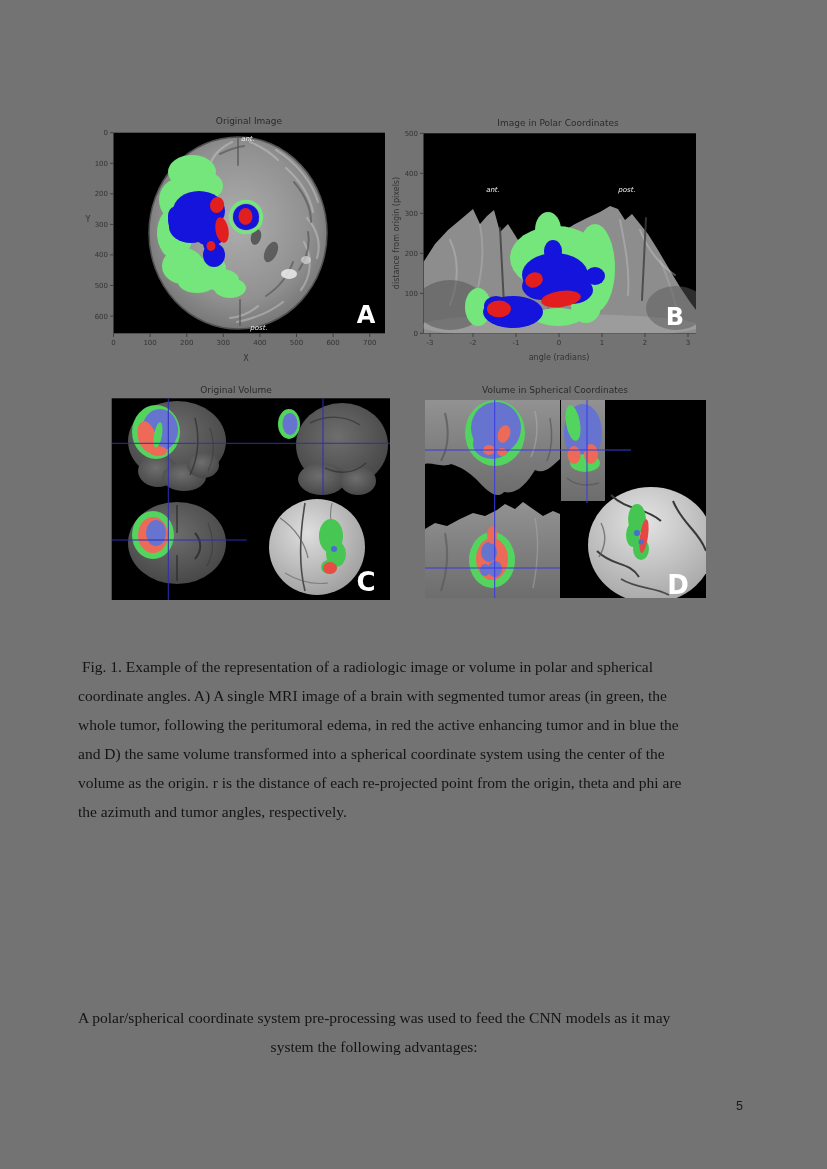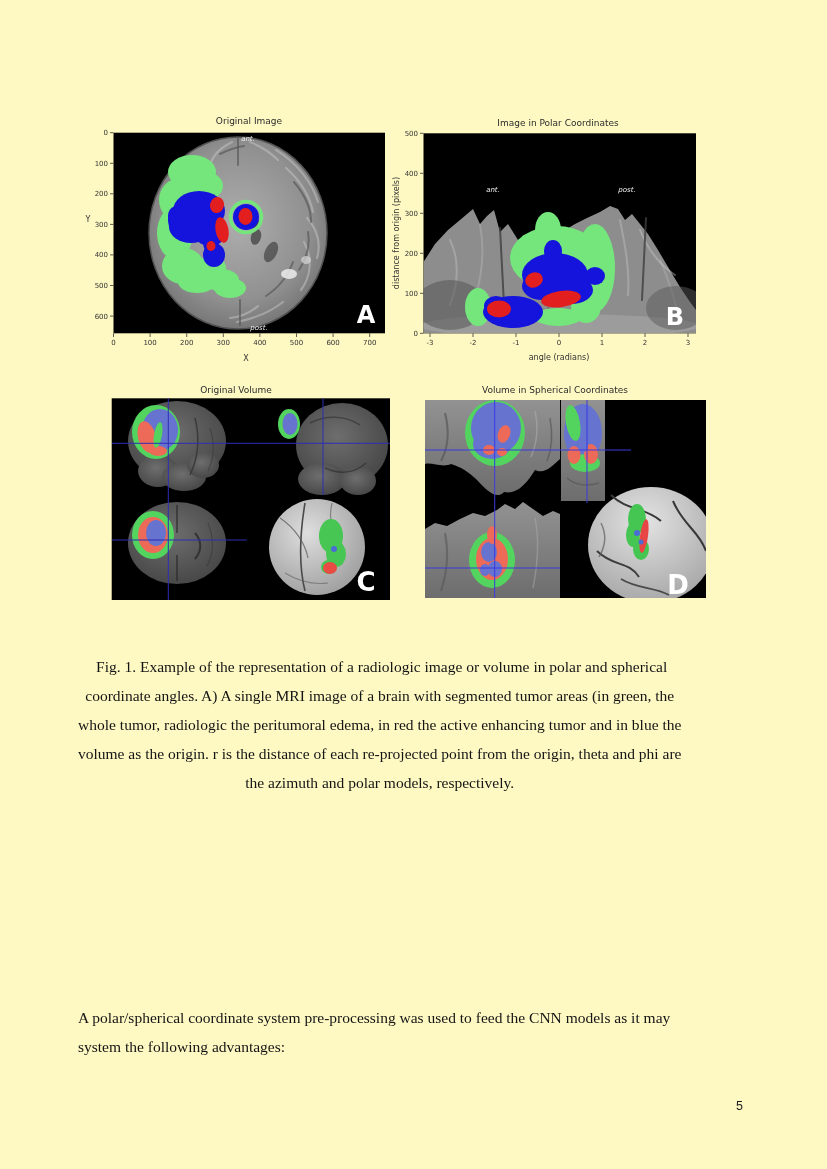--- a/index.html
+++ b/index.html
@@ -1,37 +1,37 @@
 <!DOCTYPE html>
 <html><head>
 <meta charset="utf-8">
 <style>
   html,body{margin:0;padding:0;background:#e8e8e8;}
   .page{
     position:relative;width:827px;height:1169px;margin:0 auto;
-    background:#fef9c3;overflow:hidden;
+    background:#737373;overflow:hidden;
     font-family:"Liberation Serif", serif;
   }
   .panel{position:absolute;}
   .ptitle{font-family:"DejaVu Sans", sans-serif;font-size:9px;fill:#2b2b2b;}
   .tick{font-family:"DejaVu Sans", sans-serif;font-size:7px;fill:#333;}
   .axlabel{font-family:"DejaVu Sans", sans-serif;font-size:8px;fill:#333;}
   .anat{font-family:"DejaVu Sans", sans-serif;font-size:7px;font-style:italic;fill:#f2f2f2;}
   .plabel{font-family:"DejaVu Sans", sans-serif;font-weight:700;fill:#ffffff;}
   .plabel.ab{font-size:24px;}
   .plabel.cd{font-size:26px;}
   .tickline{stroke:#333;stroke-width:0.8;}
   .caption{
     position:absolute;left:78px;top:652px;color:#141414;
     font-size:15.5px;line-height:29px;
   }
-  .caption div{white-space:pre;text-align:center;}
+  .caption div{white-space:pre;}
   .bodytext{
     position:absolute;left:78px;top:1003px;color:#141414;
-    font-size:15.5px;line-height:29px;
+    font-size:15.5px;line-height:29px;text-align:center;
   }
   .bodytext div{white-space:pre;}
   .pagenum{
     position:absolute;left:736px;top:1099px;color:#1a1a1a;
     font-family:"Liberation Sans", sans-serif;font-size:12.5px;
   }
 </style>
 </head>
 <body>
 
@@ -404,23 +404,24 @@
         <line x1="172" y1="17" x2="172" y2="120"></line>
         <line x1="10" y1="185" x2="145" y2="185"></line>
       </g>
       <text class="plabel cd" x="263" y="211" text-anchor="middle">D</text>
     </g>
   </svg>
 
   <div class="caption">
     <div> Fig. 1. Example of the representation of a radiologic image or volume in polar and spherical</div>
     <div>coordinate angles. A) A single MRI image of a brain with segmented tumor areas (in green, the</div>
-    <div>whole tumor, radiologic the peritumoral edema, in red the active enhancing tumor and in blue the</div>
+    <div>whole tumor, following the peritumoral edema, in red the active enhancing tumor and in blue the</div>
+    <div>and D) the same volume transformed into a spherical coordinate system using the center of the</div>
     <div>volume as the origin. r is the distance of each re-projected point from the origin, theta and phi are</div>
-    <div>the azimuth and polar models, respectively.</div>
+    <div>the azimuth and tumor angles, respectively.</div>
   </div>
 
   <div class="bodytext">
     <div>A polar/spherical coordinate system pre-processing was used to feed the CNN models as it may</div>
     <div>system the following advantages:</div>
   </div>
 
   <div class="pagenum">5</div>
 
 </div>

